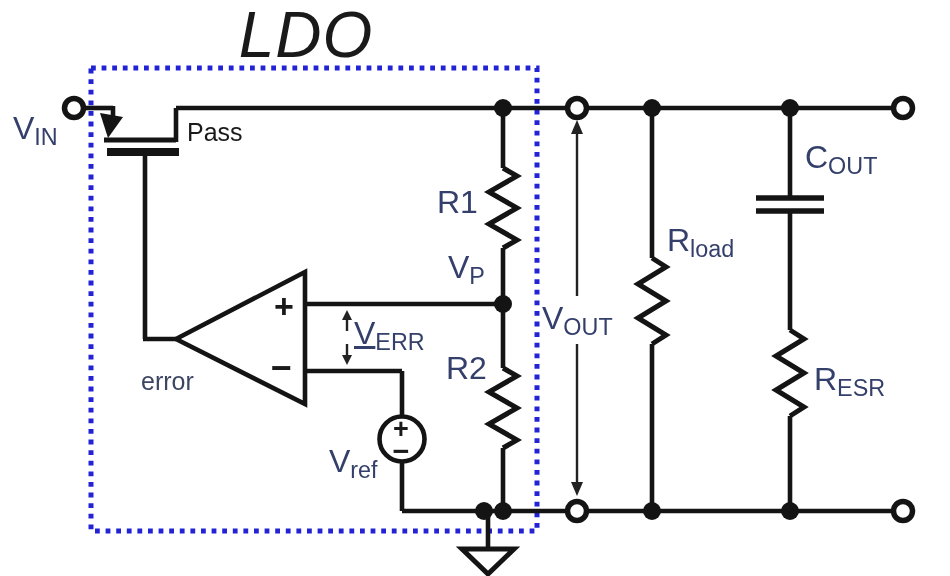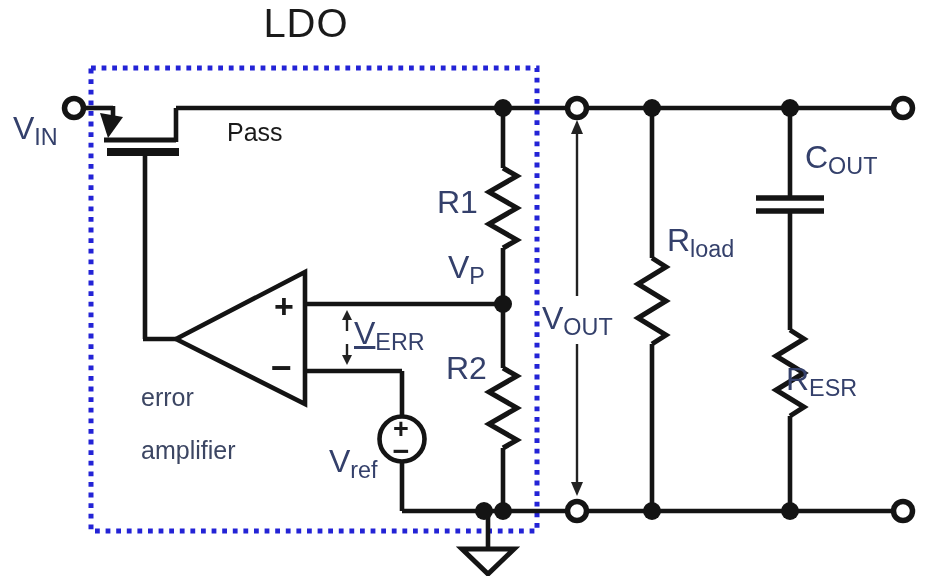--- a/index.html
+++ b/index.html
@@ -3,26 +3,26 @@
 <meta charset="utf-8">
 <style>
   html,body{margin:0;padding:0;background:#ffffff;}
   body{width:950px;height:576px;position:relative;overflow:hidden;
        font-family:"Liberation Sans", sans-serif;}
   .stage{position:absolute;left:0;top:0;width:950px;height:576px;}
   svg.circuit{position:absolute;left:0;top:0;}
   .lbl{position:absolute;white-space:nowrap;line-height:1.05;}
   .navy{color:#34406b;font-size:32px;}
   .ink{color:#1a1a1a;}
-  .title{font-size:40px;letter-spacing:1px;}
+  .title{font-size:64px;letter-spacing:1px;font-style:italic;}
   .ann{font-size:25px;}
   .lbl sub{font-size:0.73em;vertical-align:-0.27em;line-height:0;}
   .two-line span{display:block;}
-  .pass-lines span{line-height:30px;margin-left:40px;}
-  .erramp-lines span{line-height:37px;margin-top:16px;}
+  .pass-lines span{line-height:30px;}
+  .erramp-lines span{line-height:37px;}
   .erramp-lines{color:#3c4663;}
 </style>
 </head>
 <body>
 
 <div class="stage">
 
   <svg class="circuit" width="950" height="576" viewBox="0 0 950 576">
 
     <rect x="91" y="68" width="446" height="463" fill="none" stroke="#2323d6" stroke-width="5" stroke-dasharray="4.8 5.8"></rect>
@@ -116,34 +116,33 @@
   <div class="lbl ink title" style="left:236px;top:2px;width:140px;text-align:center;">LDO</div>
 
   <div class="lbl navy" style="left:13px;top:112px;"><span>V</span><sub>IN</sub></div>
 
   <div class="lbl ink ann two-line pass-lines" style="left:187px;top:117px;">
       <span>Pass</span>
     </div>
 
   <div class="lbl ann two-line erramp-lines" style="left:141px;top:363px;">
       <span>error</span>
-      <span>amplifier</span>
     </div>
 
   <div class="lbl navy" style="left:437px;top:186px;"><span>R1</span></div>
 
   <div class="lbl navy" style="left:448px;top:251px;"><span>V</span><sub>P</sub></div>
 
   <div class="lbl navy" style="left:354px;top:317px;text-decoration:underline;"><span>V</span><sub>ERR</sub></div>
 
   <div class="lbl navy" style="left:446px;top:352px;"><span>R2</span></div>
 
   <div class="lbl navy" style="left:329px;top:445px;"><span>V</span><sub>ref</sub></div>
 
   <div class="lbl navy" style="left:542px;top:302px;"><span>V</span><sub>OUT</sub></div>
 
   <div class="lbl navy" style="left:667px;top:224px;"><span>R</span><sub>load</sub></div>
 
   <div class="lbl navy" style="left:805px;top:141px;"><span>C</span><sub>OUT</sub></div>
 
-  <div class="lbl navy" style="left:786px;top:363px;"><span>R</span><sub>ESR</sub></div>
+  <div class="lbl navy" style="left:814px;top:363px;"><span>R</span><sub>ESR</sub></div>
 
 </div>
 
 </body></html>

